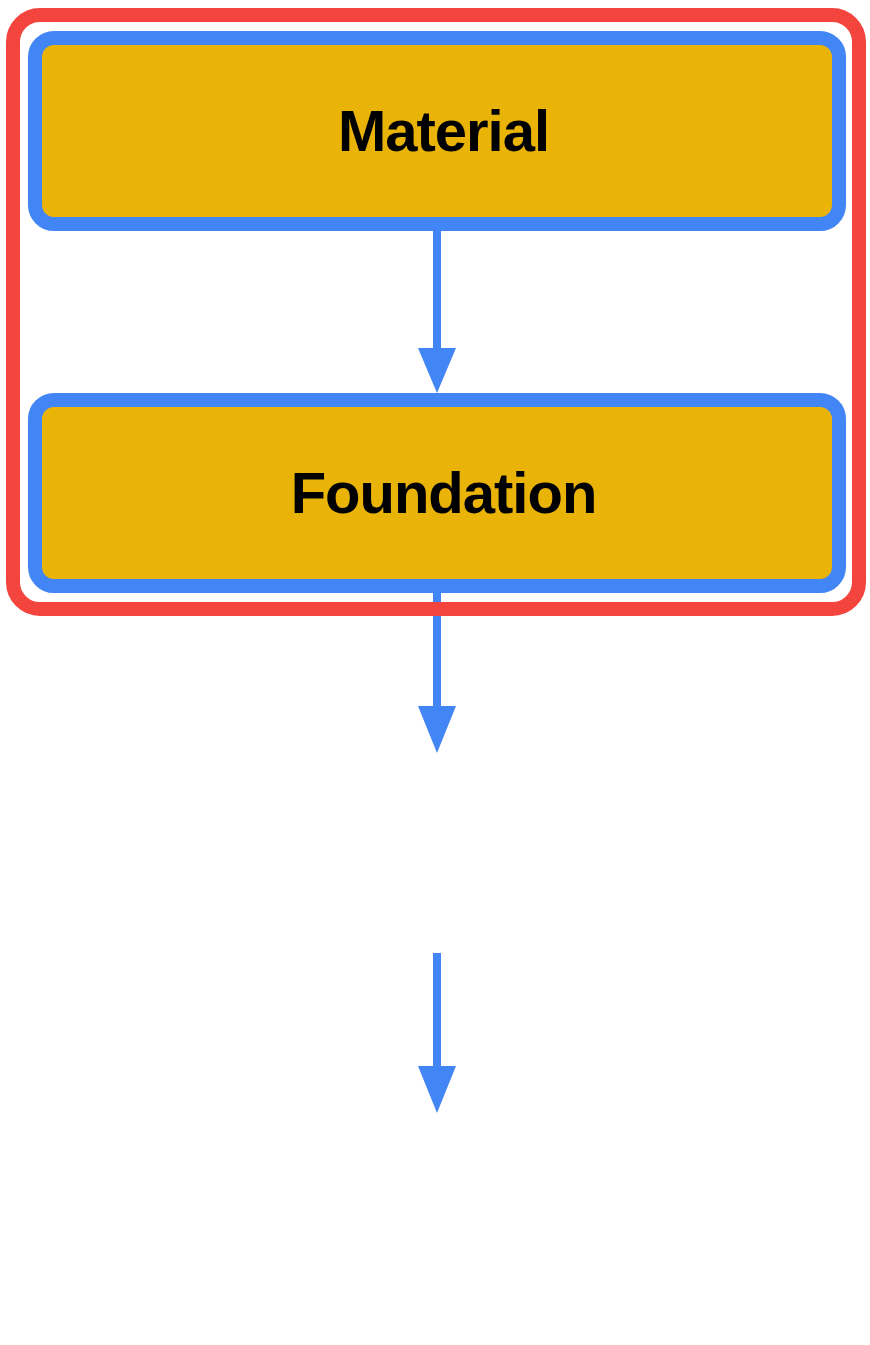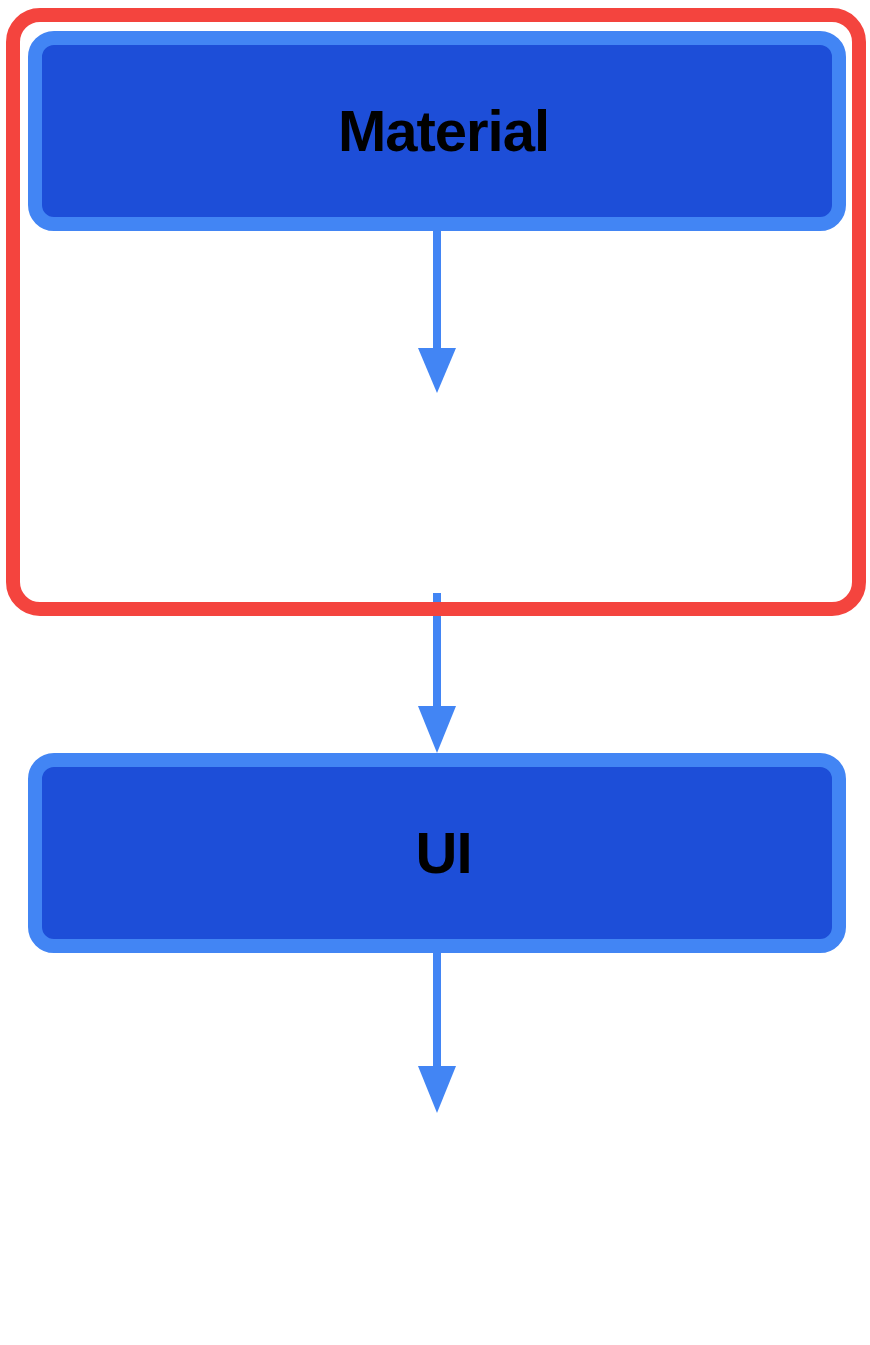--- a/index.html
+++ b/index.html
@@ -20,21 +20,21 @@
   .arrows{
     position:absolute;left:0;top:0;width:870px;height:1345px;
     z-index:1;pointer-events:none;
   }
   .node{
     position:absolute;
     left:28px;width:818px;height:200px;
     box-sizing:border-box;
     border:14px solid var(--blue);
     border-radius:26px;
-    background:#1d4ed8;
+    background:#eab308;
     display:flex;align-items:center;justify-content:center;
     z-index:2;
     padding-left:13px;
   }
   .node .label{
     font-size:58px;
     font-weight:bold;
     letter-spacing:-1px;
     color:var(--label);
     line-height:1;
@@ -72,21 +72,21 @@
     <g>
       <line x1="437" y1="953" x2="437" y2="1070" stroke-width="8" style="stroke:var(--arrow)"></line>
       <polygon points="418,1066 456,1066 437,1113" style="fill:var(--arrow)"></polygon>
     </g>
   </svg>
 
   <div class="node node-material">
     <span class="label">Material</span>
   </div>
 
+  <div class="node node-foundation">
+    <span class="label">Foundation</span>
+  </div>
 
-  <div class="node node-ui">
-    <span class="label">UI</span>
-  </div>
 
 
   <div class="group-outline"></div>
 
 </div>
 
 </body></html>

